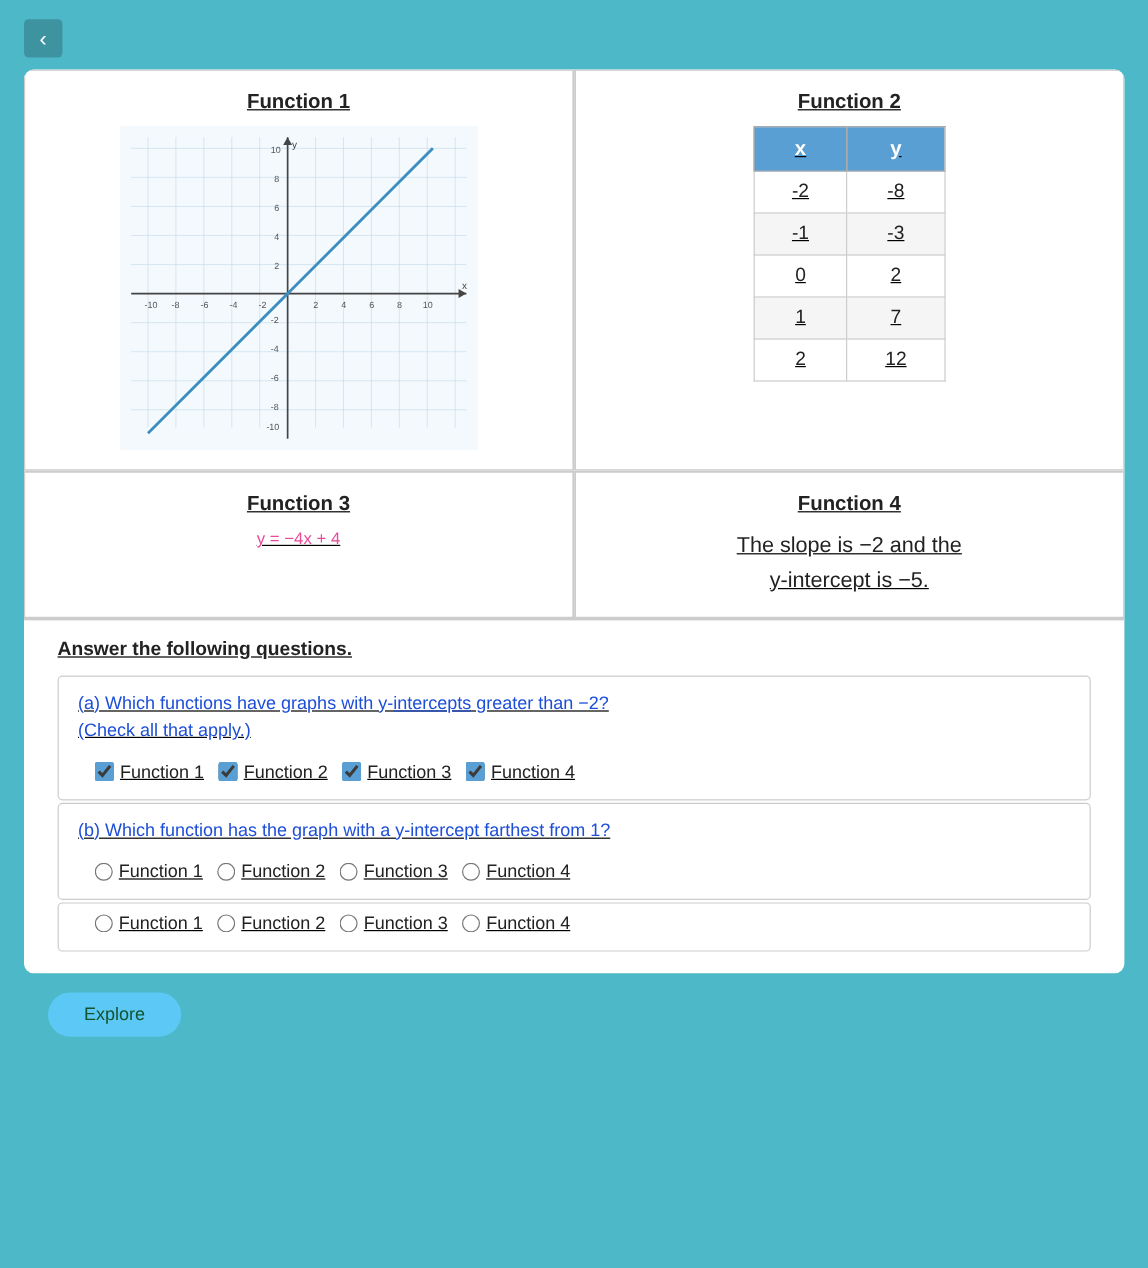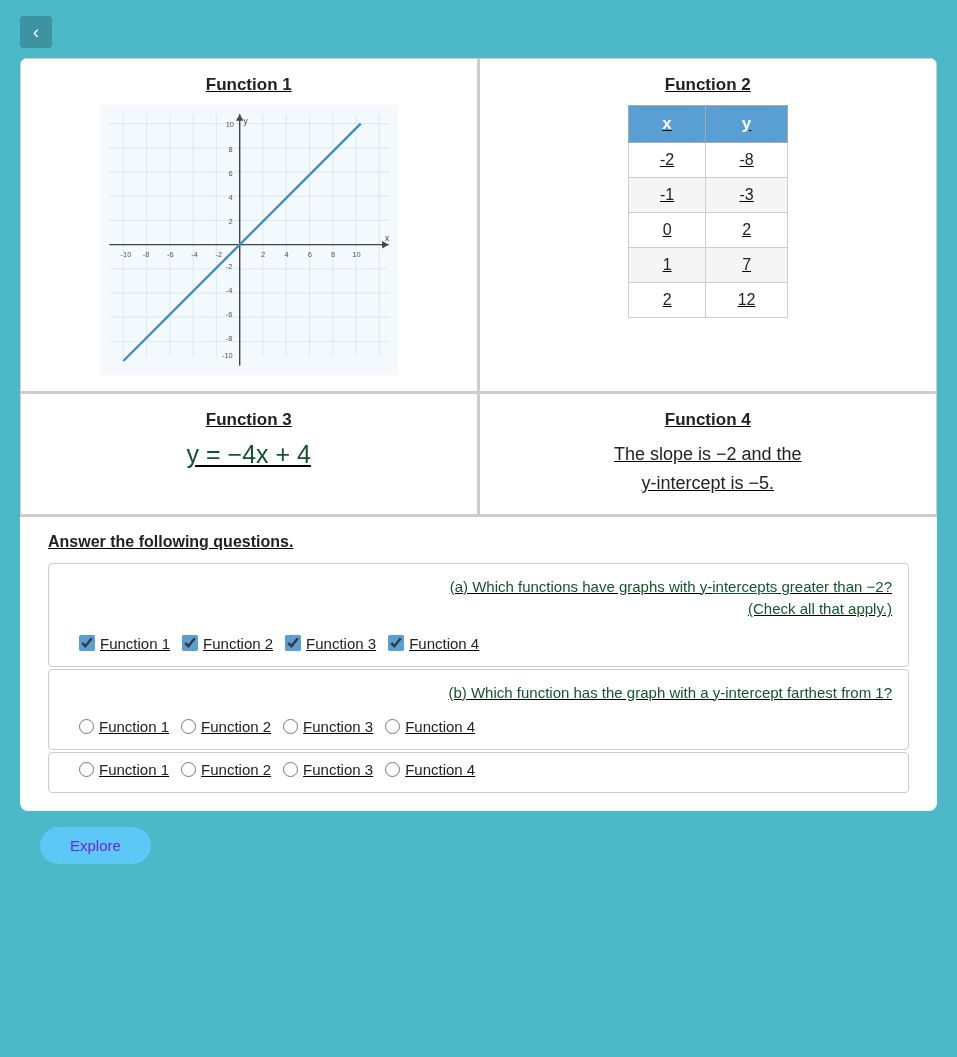--- a/index.html
+++ b/index.html
@@ -89,23 +89,23 @@
       padding: 8px 30px;
       font-size: 16px;
       text-align: center;
       border: 1px solid #ccc;
       color: #222;
     }
     .f2-table tr:nth-child(odd) td { background: #fff; }
     .f2-table tr:nth-child(even) td { background: #f5f5f5; }
     
     .equation {
-      font-size: 25px;
+      font-size: 14px;
       margin-top: 10px;
-      color: #14532d;
+      color: #ec4899;
     }
     
     .f4-description {
       font-size: 18px;
       color: #222;
       line-height: 1.6;
       margin-top: 8px;
     }
     
     .questions-section {
@@ -118,24 +118,23 @@
       color: #222;
     }
     .question-block {
       border: 1px solid #ccc;
       border-radius: 4px;
       margin-bottom: 2px;
       background: white;
     }
     .question-text {
       font-size: 15px;
-      color: #14532d;
+      color: #1d4ed8;
       padding: 12px 16px 6px 16px;
       line-height: 1.5;
-      text-align: right;
     }
     .question-text u {
       text-decoration: underline;
     }
     .answer-row {
       display: flex;
       align-items: center;
       gap: 4px;
       padding: 8px 16px 14px 30px;
       flex-wrap: wrap;
@@ -167,21 +166,21 @@
       accent-color: #5a9fd4;
     }
     
     svg.graph {
       display: block;
       margin: 0 auto;
     }
     
     .explore-btn {
       background: #5bc8f5;
-      color: #6d28d9;
+      color: #14532d;
       border: none;
       border-radius: 20px;
       padding: 10px 30px;
       font-size: 15px;
       cursor: pointer;
       margin: 10px 0 0 20px;
     }
   </style>
 </head>
 <body>

